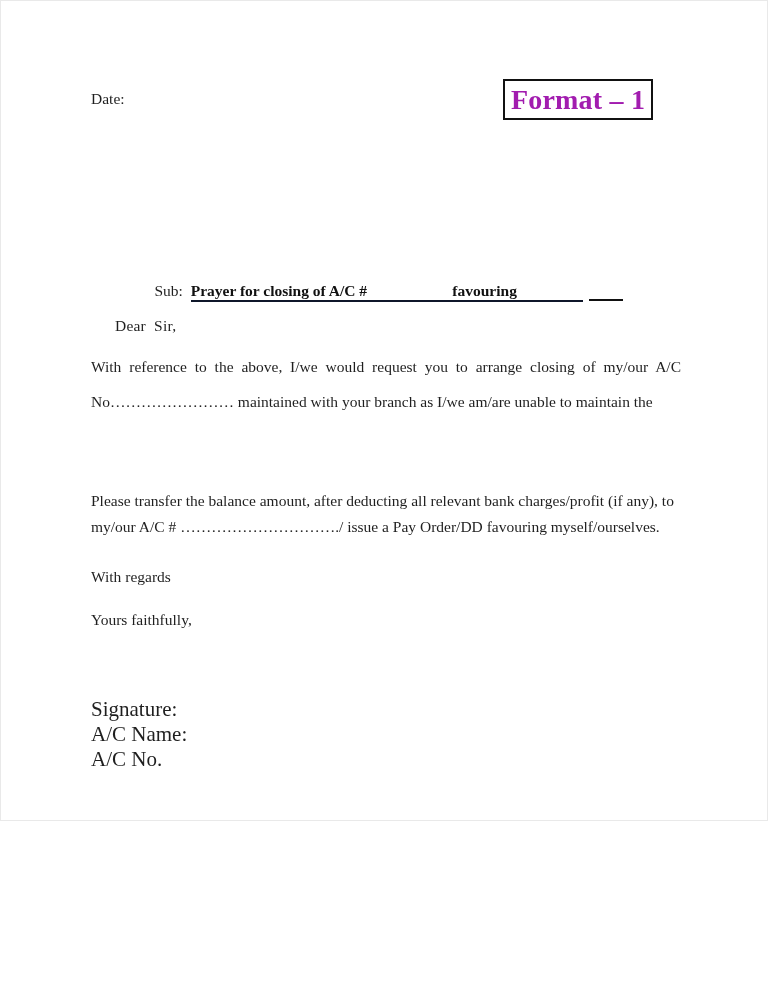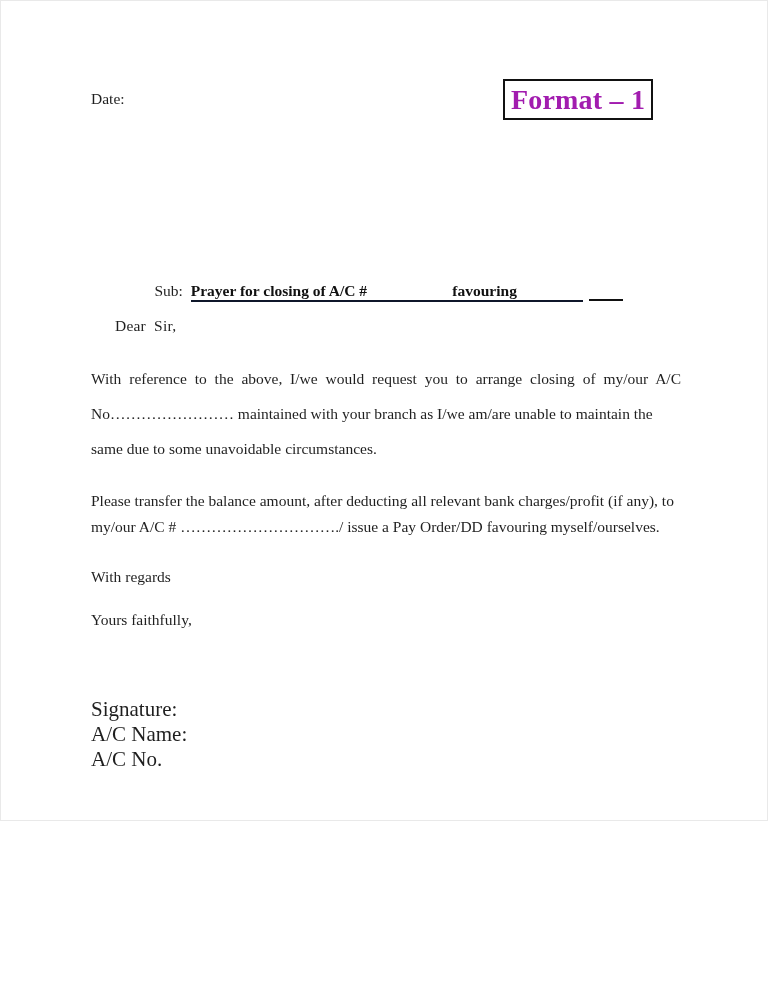--- a/index.html
+++ b/index.html
@@ -101,21 +101,21 @@
   #salutation {
     left: 82px;
     top: 315px;
     letter-spacing: 0.2px;
     margin-left: 32px;
   }
 
   
   #body-para-1 {
     left: 90px;
-    top: 360px;
+    top: 348px;
     width: 590px;
     text-align: justify;
     text-justify: inter-word;
     font-size: 15.5px;
     line-height: 35px;
     color: #1f1f1f;
   }
   #body-para-1 .last-line { display: block; }
 
   
@@ -157,21 +157,20 @@
 
 
   <div class="abs" id="subject-line">
     <span class="sub-label">Sub:</span><span>&nbsp;&nbsp;</span><span class="sub-body">Prayer for closing of A/C #&nbsp;&nbsp;&nbsp;&nbsp;&nbsp;&nbsp;&nbsp;&nbsp;&nbsp;&nbsp;&nbsp;&nbsp;&nbsp;&nbsp;&nbsp;&nbsp;&nbsp;&nbsp;&nbsp;&nbsp;&nbsp; favouring&nbsp;&nbsp;&nbsp;&nbsp;&nbsp;&nbsp;&nbsp;&nbsp;&nbsp;&nbsp;&nbsp;&nbsp;&nbsp;&nbsp;&nbsp;&nbsp;&nbsp;</span><span class="sub-tail"></span>
   </div>
 
   <div class="abs txt" id="salutation">Dear  Sir,</div>
 
   <div class="abs" id="body-para-1">
     <span>With reference to the above, I/we would request you to arrange closing of my/our A/C No…………………… maintained with your branch as I/we am/are unable to maintain the</span>
-    <span class="last-line">same due to some unavoidable circumstances.</span>
   </div>
 
   <div class="abs" id="body-para-2">Please transfer the balance amount, after deducting all relevant bank charges/profit (if any), to my/our A/C #  …………………………./ issue a Pay Order/DD favouring myself/ourselves.</div>
 
   <div class="abs txt" id="closing-regards">With regards</div>
 
   <div class="abs txt" id="closing-faithfully">Yours faithfully,</div>
 
   <div class="abs" id="signature-block">
     <div class="sig-line">Signature:</div>

